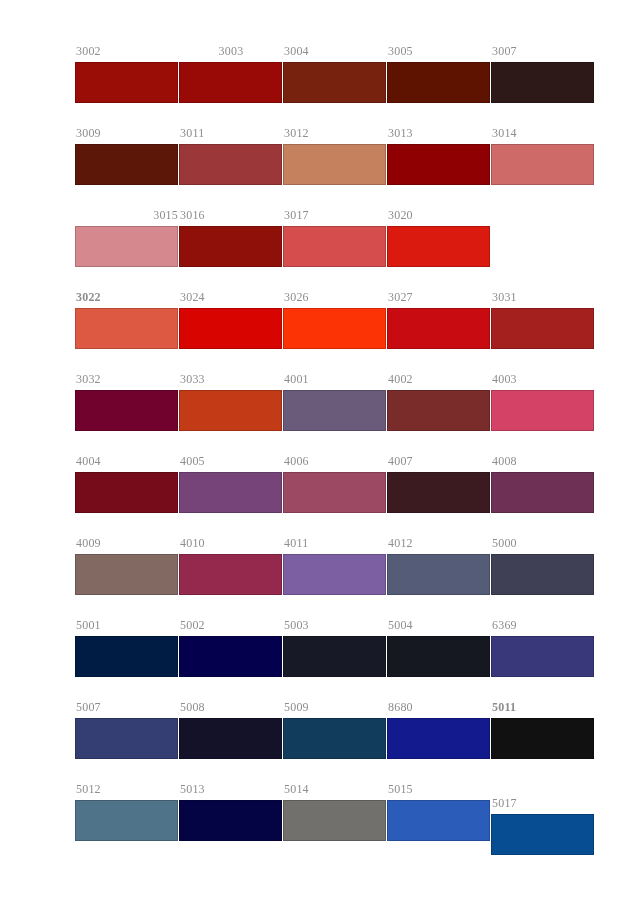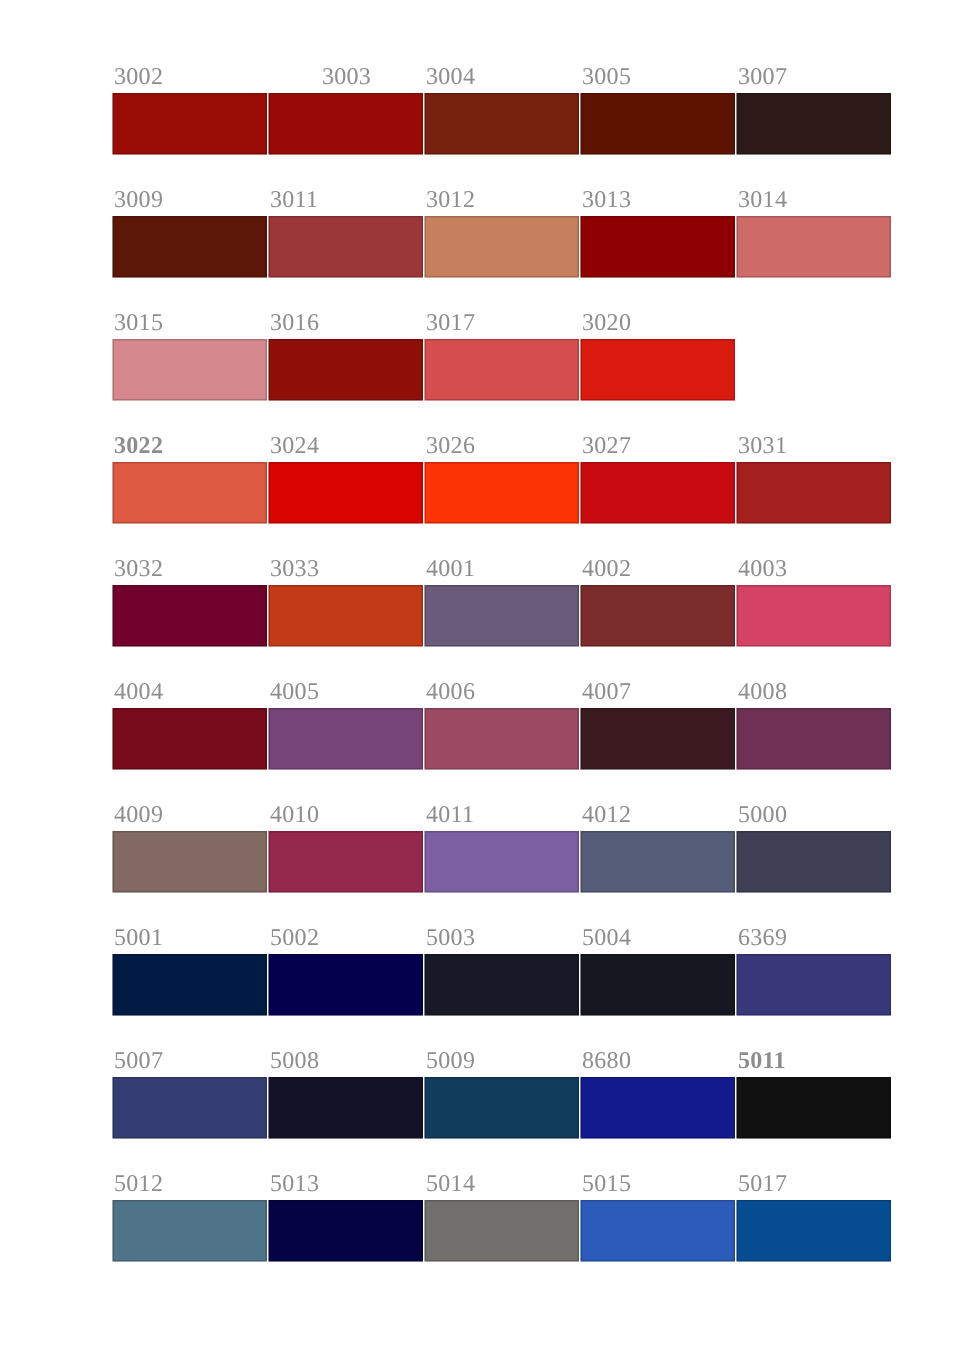--- a/index.html
+++ b/index.html
@@ -33,21 +33,21 @@
     width: 103px;
     margin-right: 1px;
     display: flex;
     flex-direction: column;
   }
   .swatch-cell:last-child {
     margin-right: 0;
   }
 
   .swatch-label {
-    font-size: 16px;
+    font-size: 12px;
     line-height: 13px;
     color: #8d8d8d;
     letter-spacing: 0.2px;
     height: 17px;
     padding-left: 1px;
     white-space: nowrap;
   }
 
   .swatch-chip {
     width: 103px;
@@ -102,21 +102,21 @@
       <div class="swatch-chip" style="background-color: rgb(142, 0, 1);"></div>
     </div>
     <div class="swatch-cell">
       <div class="swatch-label" style="color: rgb(141, 141, 141);">3014</div>
       <div class="swatch-chip" style="background-color: rgb(206, 107, 105);"></div>
     </div>
   </div>
 
   <div class="swatch-row">
     <div class="swatch-cell">
-      <div class="swatch-label" style="color: rgb(141, 141, 141);">3015</div>
+      <div class="swatch-label" style="color: rgb(141, 141, 141); text-align: right;">3015</div>
       <div class="swatch-chip" style="background-color: rgb(213, 137, 142);"></div>
     </div>
     <div class="swatch-cell">
       <div class="swatch-label" style="color: rgb(141, 141, 141);">3016</div>
       <div class="swatch-chip" style="background-color: rgb(143, 15, 9);"></div>
     </div>
     <div class="swatch-cell">
       <div class="swatch-label" style="color: rgb(141, 141, 141);">3017</div>
       <div class="swatch-chip" style="background-color: rgb(213, 77, 77);"></div>
     </div>
@@ -275,18 +275,18 @@
     </div>
     <div class="swatch-cell">
       <div class="swatch-label" style="color: rgb(141, 141, 141);">5014</div>
       <div class="swatch-chip" style="background-color: rgb(113, 112, 109);"></div>
     </div>
     <div class="swatch-cell">
       <div class="swatch-label" style="color: rgb(141, 141, 141);">5015</div>
       <div class="swatch-chip" style="background-color: rgb(43, 92, 186);"></div>
     </div>
     <div class="swatch-cell">
-      <div class="swatch-label" style="color: rgb(141, 141, 141);">5017</div>
+      <div class="swatch-label" style="color: rgb(141, 141, 141); margin-top: 14px;">5017</div>
       <div class="swatch-chip" style="background-color: rgb(6, 77, 146);"></div>
     </div>
   </div>
 
 </div>
 
 </body></html>

